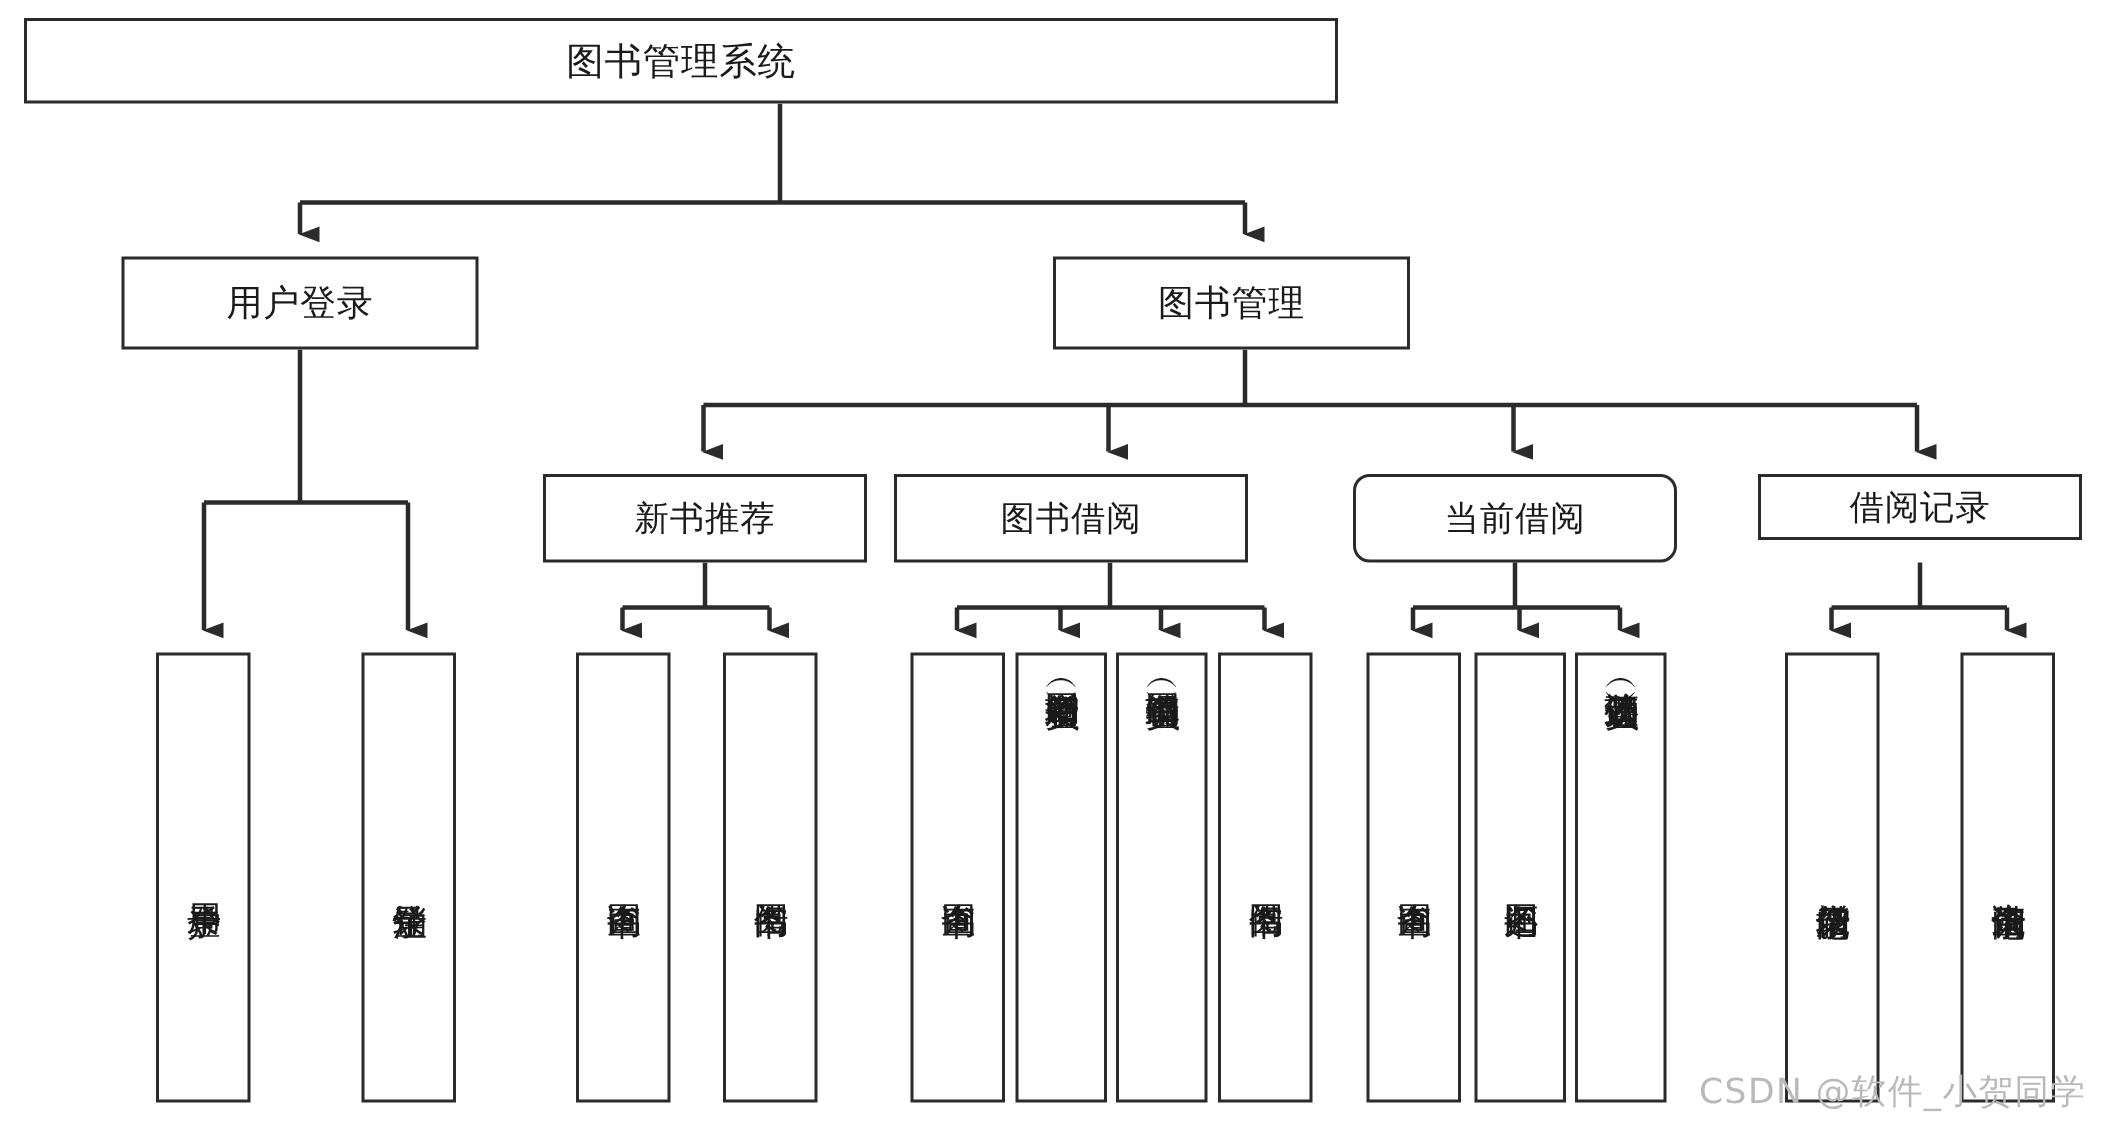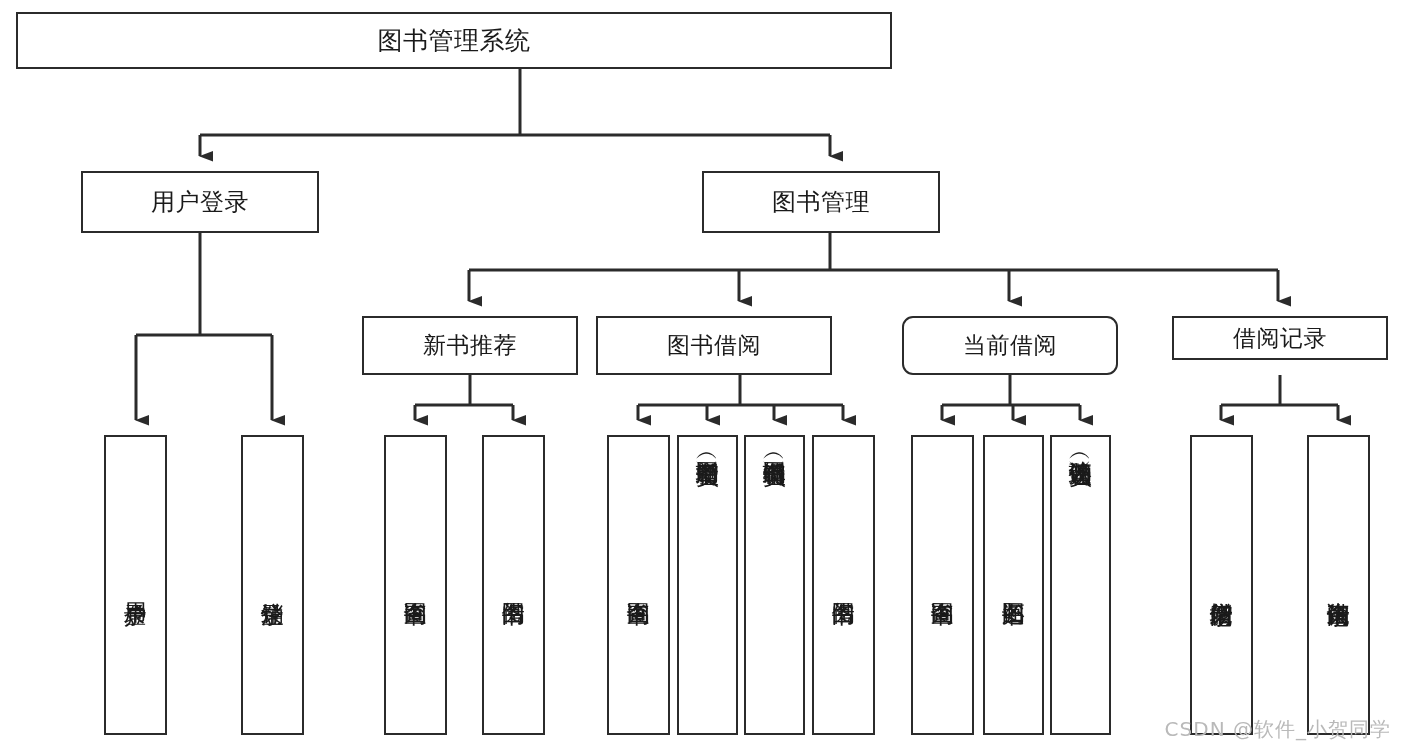--- a/index.html
+++ b/index.html
@@ -56,21 +56,21 @@
     justify-content: flex-start;
     white-space: nowrap;
   }
   .node.leaf.center-text {
     justify-content: center;
   }
   #watermark {
     position: absolute;
     right: 14px;
     bottom: 4px;
-    font-size: 20px;
+    font-size: 23px;
     color: #b9b9b9;
     letter-spacing: 1px;
     white-space: nowrap;
   }
 </style>
 </head>
 <body>
 
 <div id="canvas">
 

